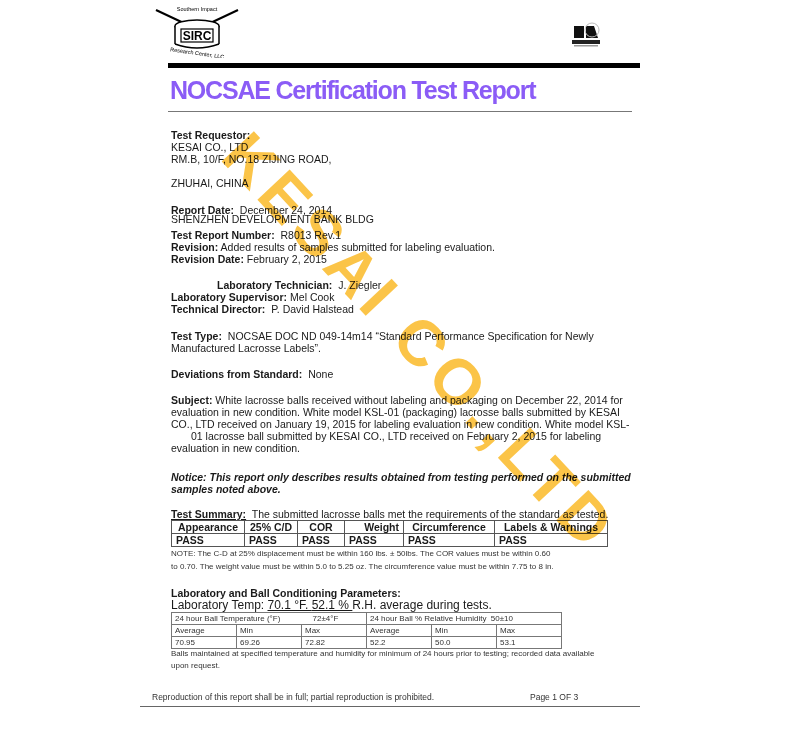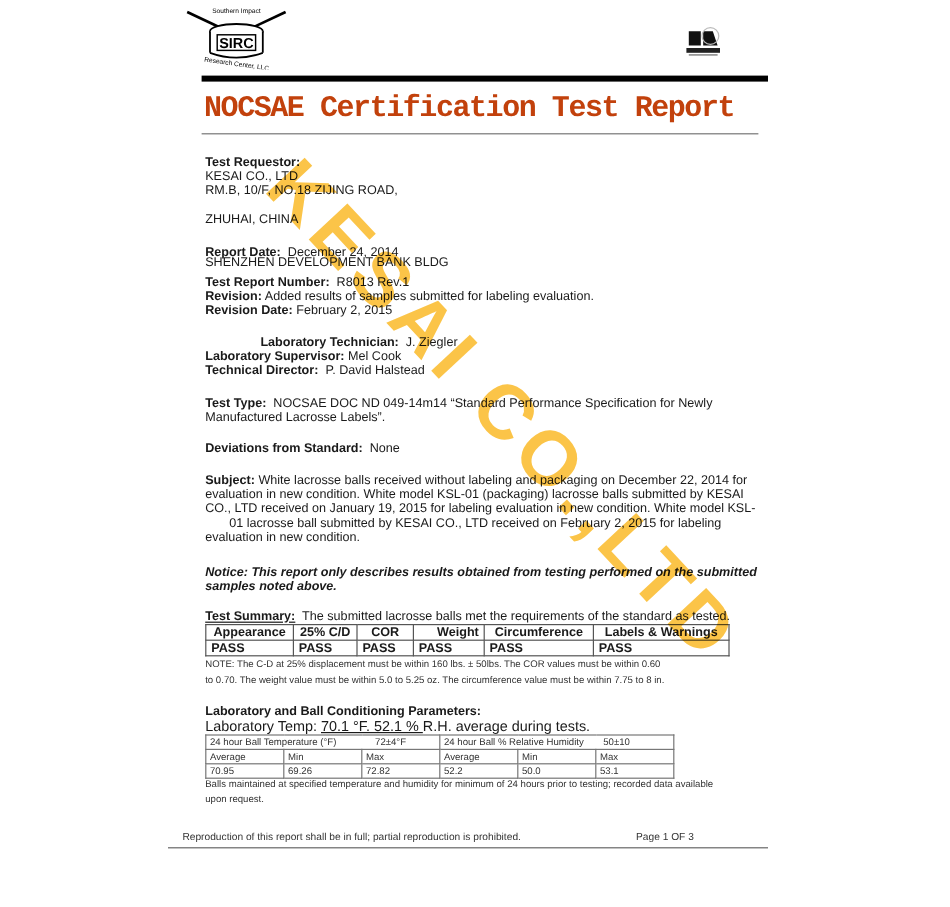--- a/index.html
+++ b/index.html
@@ -6,21 +6,21 @@
   body { width: 792px; height: 756px; position: relative; overflow: hidden;
          font-family: "Liberation Sans", sans-serif; color: #1a1a1a; }
   .page { position: absolute; left: 0; top: 0; width: 792px; height: 756px; }
 
   
   .sirc-logo { position: absolute; left: 152px; top: 2px; width: 90px; height: 56px; }
   .accred-logo { position: absolute; left: 568px; top: 22px; width: 36px; height: 26px; }
 
   .top-bar { position: absolute; left: 168px; top: 63px; width: 472px; height: 5px; background: #000; }
   .title { position: absolute; left: 170px; top: 76px; font-size: 25px; font-weight: bold;
-           letter-spacing: -1.2px; color: #c2410c; white-space: nowrap; font-family: Liberation Mono, monospace; }
+           letter-spacing: -1.2px; color: #8b5cf6; white-space: nowrap; }
   .title-rule { position: absolute; left: 168px; top: 111px; width: 464px; height: 1px; background: #777; }
 
   .txt { position: absolute; left: 171px; font-size: 10.5px; line-height: 12px; white-space: nowrap; }
   .b { font-weight: bold; }
   .bi { font-weight: bold; font-style: italic; }
   .u { text-decoration: underline; }
 
   
   table.summary { position: absolute; left: 171px; top: 520px; border-collapse: collapse;
                   font-size: 10.5px; font-weight: bold; }
@@ -169,21 +169,21 @@
 
   <table class="cond">
     <tbody>
         <tr>
       <td colspan="3" style="width:186px;">
         <span>24 hour Ball Temperature (°F)</span>
         <span style="margin-left:30px;">72±4°F</span>
       </td>
       <td colspan="3" style="width:186px;">
         <span>24 hour Ball % Relative Humidity</span>
-        <span style="margin-left:14px;">50±10</span>
+        <span style="margin-left:2px;">50±10</span>
       </td>
     </tr>
     <tr>
       <td style="width:58px;">Average</td>
       <td style="width:58px;">Min</td>
       <td style="width:58px;">Max</td>
       <td style="width:58px;">Average</td>
       <td style="width:58px;">Min</td>
       <td style="width:58px;">Max</td>
     </tr>

